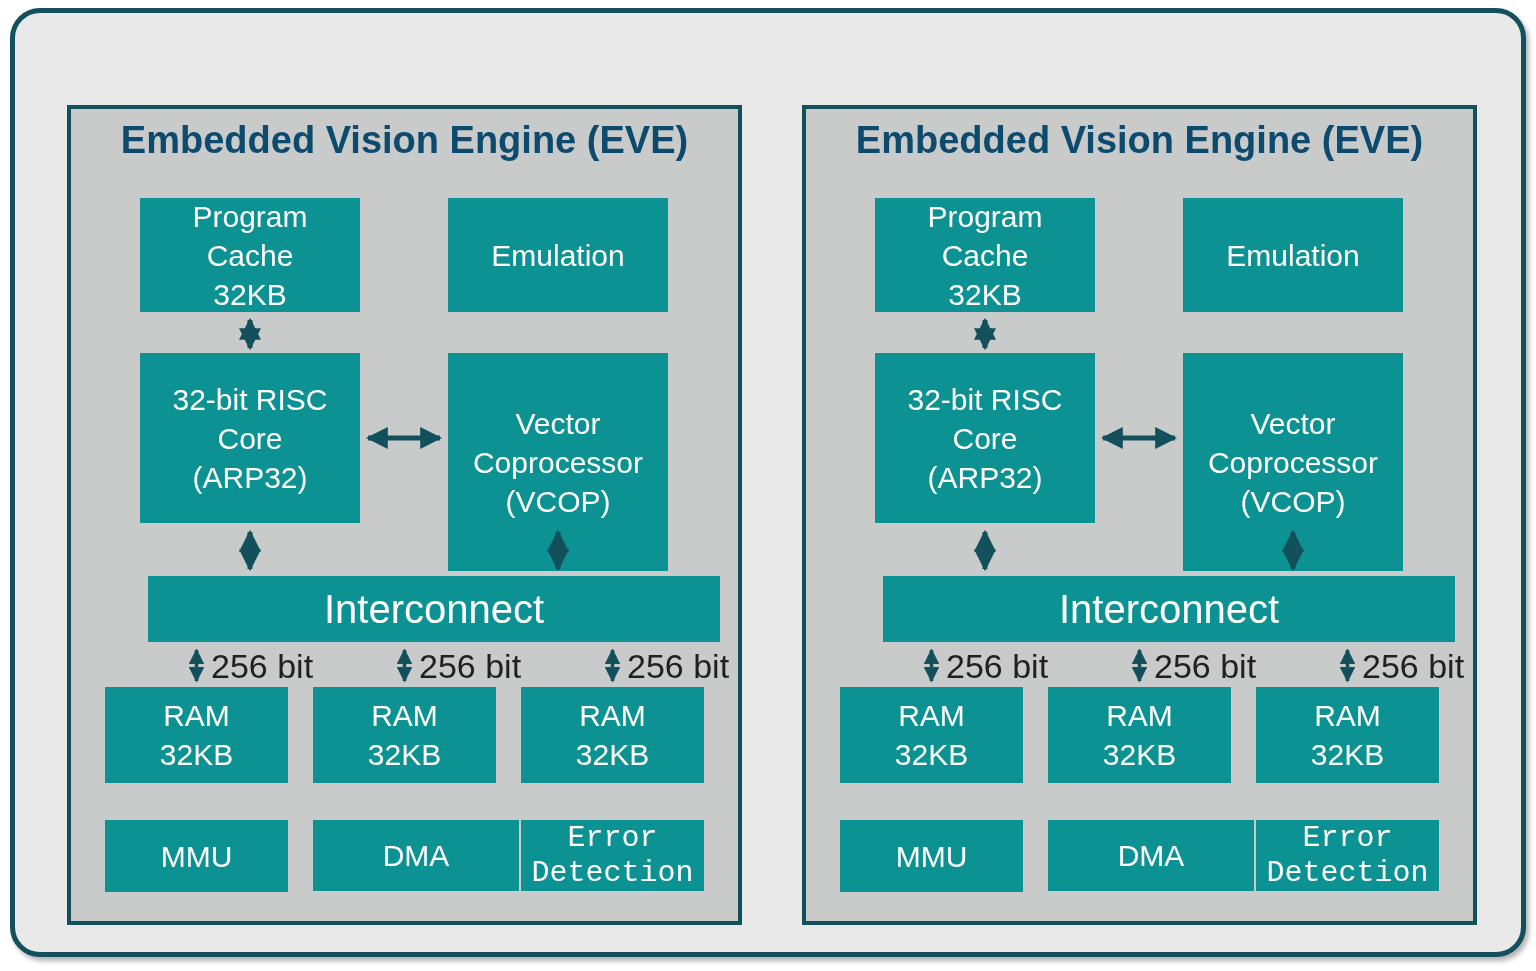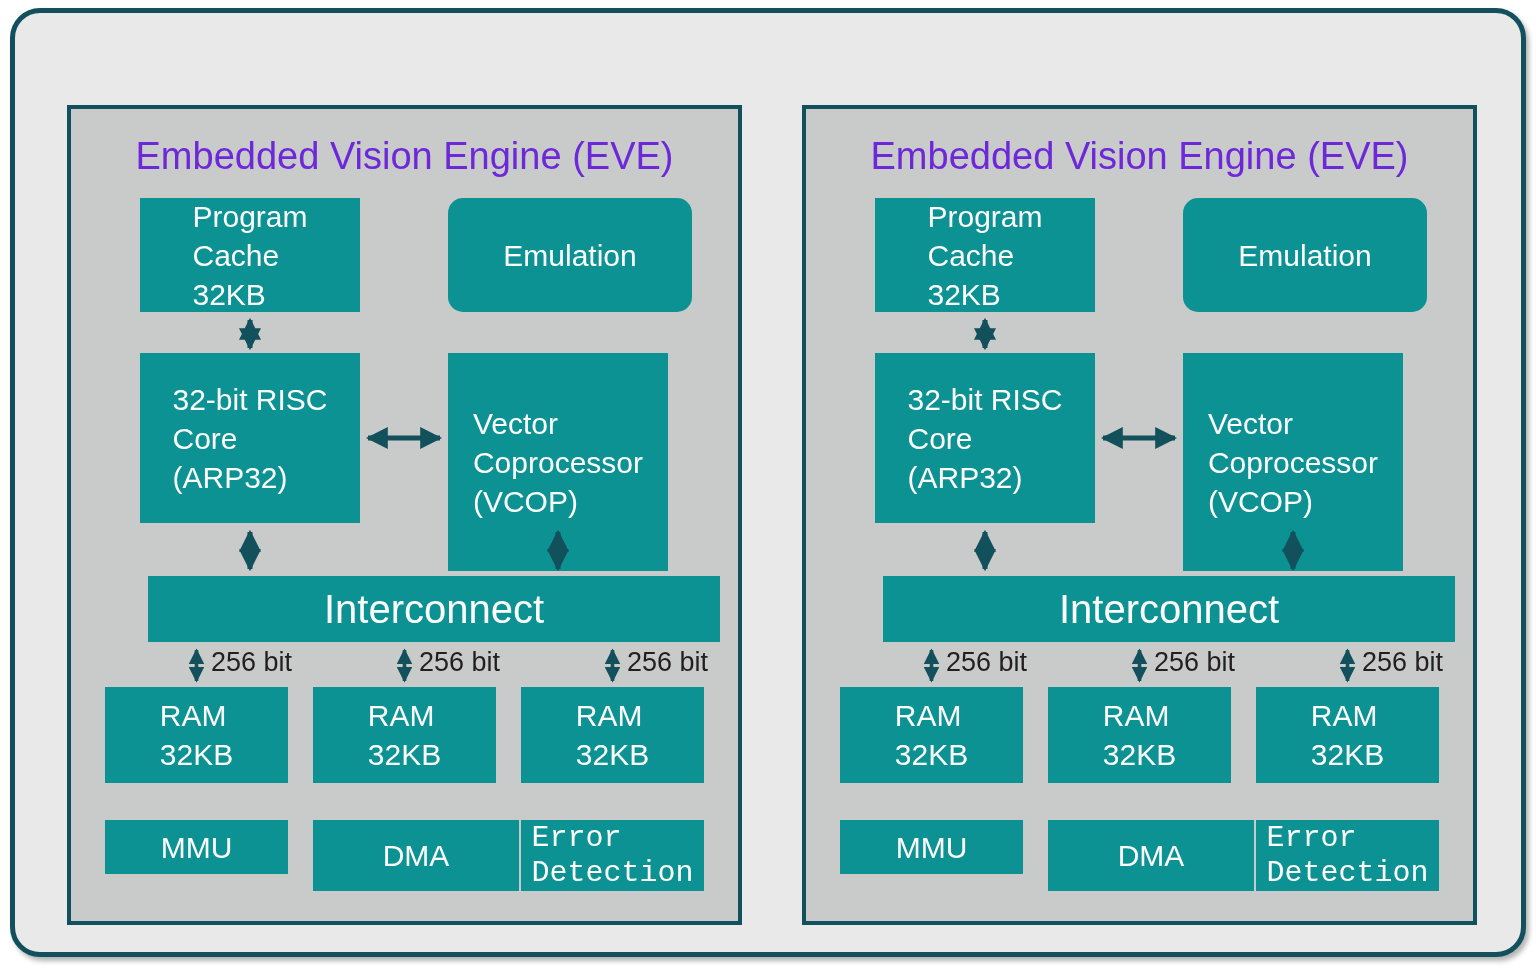--- a/index.html
+++ b/index.html
@@ -45,55 +45,56 @@
     height: 820px;
     box-sizing: border-box;
     background: #C9CACA;
     border: 4px solid #11505C;
   }
   .eve-panel.p1 { left: 52px; }
   .eve-panel.p2 { left: 787px; }
   .eve-title {
     position: absolute;
     left: 0;
-    top: 26px;
+    top: 10px;
     width: 100%;
     margin: 0;
     text-align: center;
     font-size: 38px;
-    font-weight: normal;
-    color: #6d28d9;
+    font-weight: bold;
+    color: #0c4a6e;
   }
   .blk {
     position: absolute;
     box-sizing: border-box;
     background: #0D9294;
     color: #FFFFFF;
     display: flex;
     align-items: center;
     justify-content: center;
+    text-align: center;
     white-space: pre-line;
     font-size: 30px;
     line-height: 1.3;
   }
   .program-cache { left: 69px;  top: 89px;  width: 220px; height: 114px; }
-  .emulation     { left: 377px; top: 89px;  width: 244px; height: 114px; border-radius: 15px; }
+  .emulation     { left: 377px; top: 89px;  width: 220px; height: 114px; }
   .risc          { left: 69px;  top: 244px; width: 220px; height: 170px; }
   .vcop          { left: 377px; top: 244px; width: 220px; height: 218px; }
   .interconnect  { left: 77px;  top: 467px; width: 572px; height: 66px;  font-size: 40px; }
   .ram1          { left: 34px;  top: 578px; width: 183px; height: 96px; }
   .ram2          { left: 242px; top: 578px; width: 183px; height: 96px; }
   .ram3          { left: 450px; top: 578px; width: 183px; height: 96px; }
-  .mmu           { left: 34px;  top: 711px; width: 183px; height: 54px; }
+  .mmu           { left: 34px;  top: 711px; width: 183px; height: 72px; }
   .dma           { left: 242px; top: 711px; width: 206px; height: 71px; }
   .err           { left: 450px; top: 711px; width: 183px; height: 71px; line-height: 1.15; font-family: Liberation Mono, monospace; }
   .bus-label {
     position: absolute;
     top: 540px;
-    font-size: 27px;
+    font-size: 34px;
     color: #231F20;
     line-height: 1;
   }
   .bus-label.b1 { left: 140px; }
   .bus-label.b2 { left: 348px; }
   .bus-label.b3 { left: 556px; }
   .arrows {
     position: absolute;
     left: 0;
     top: 0;

